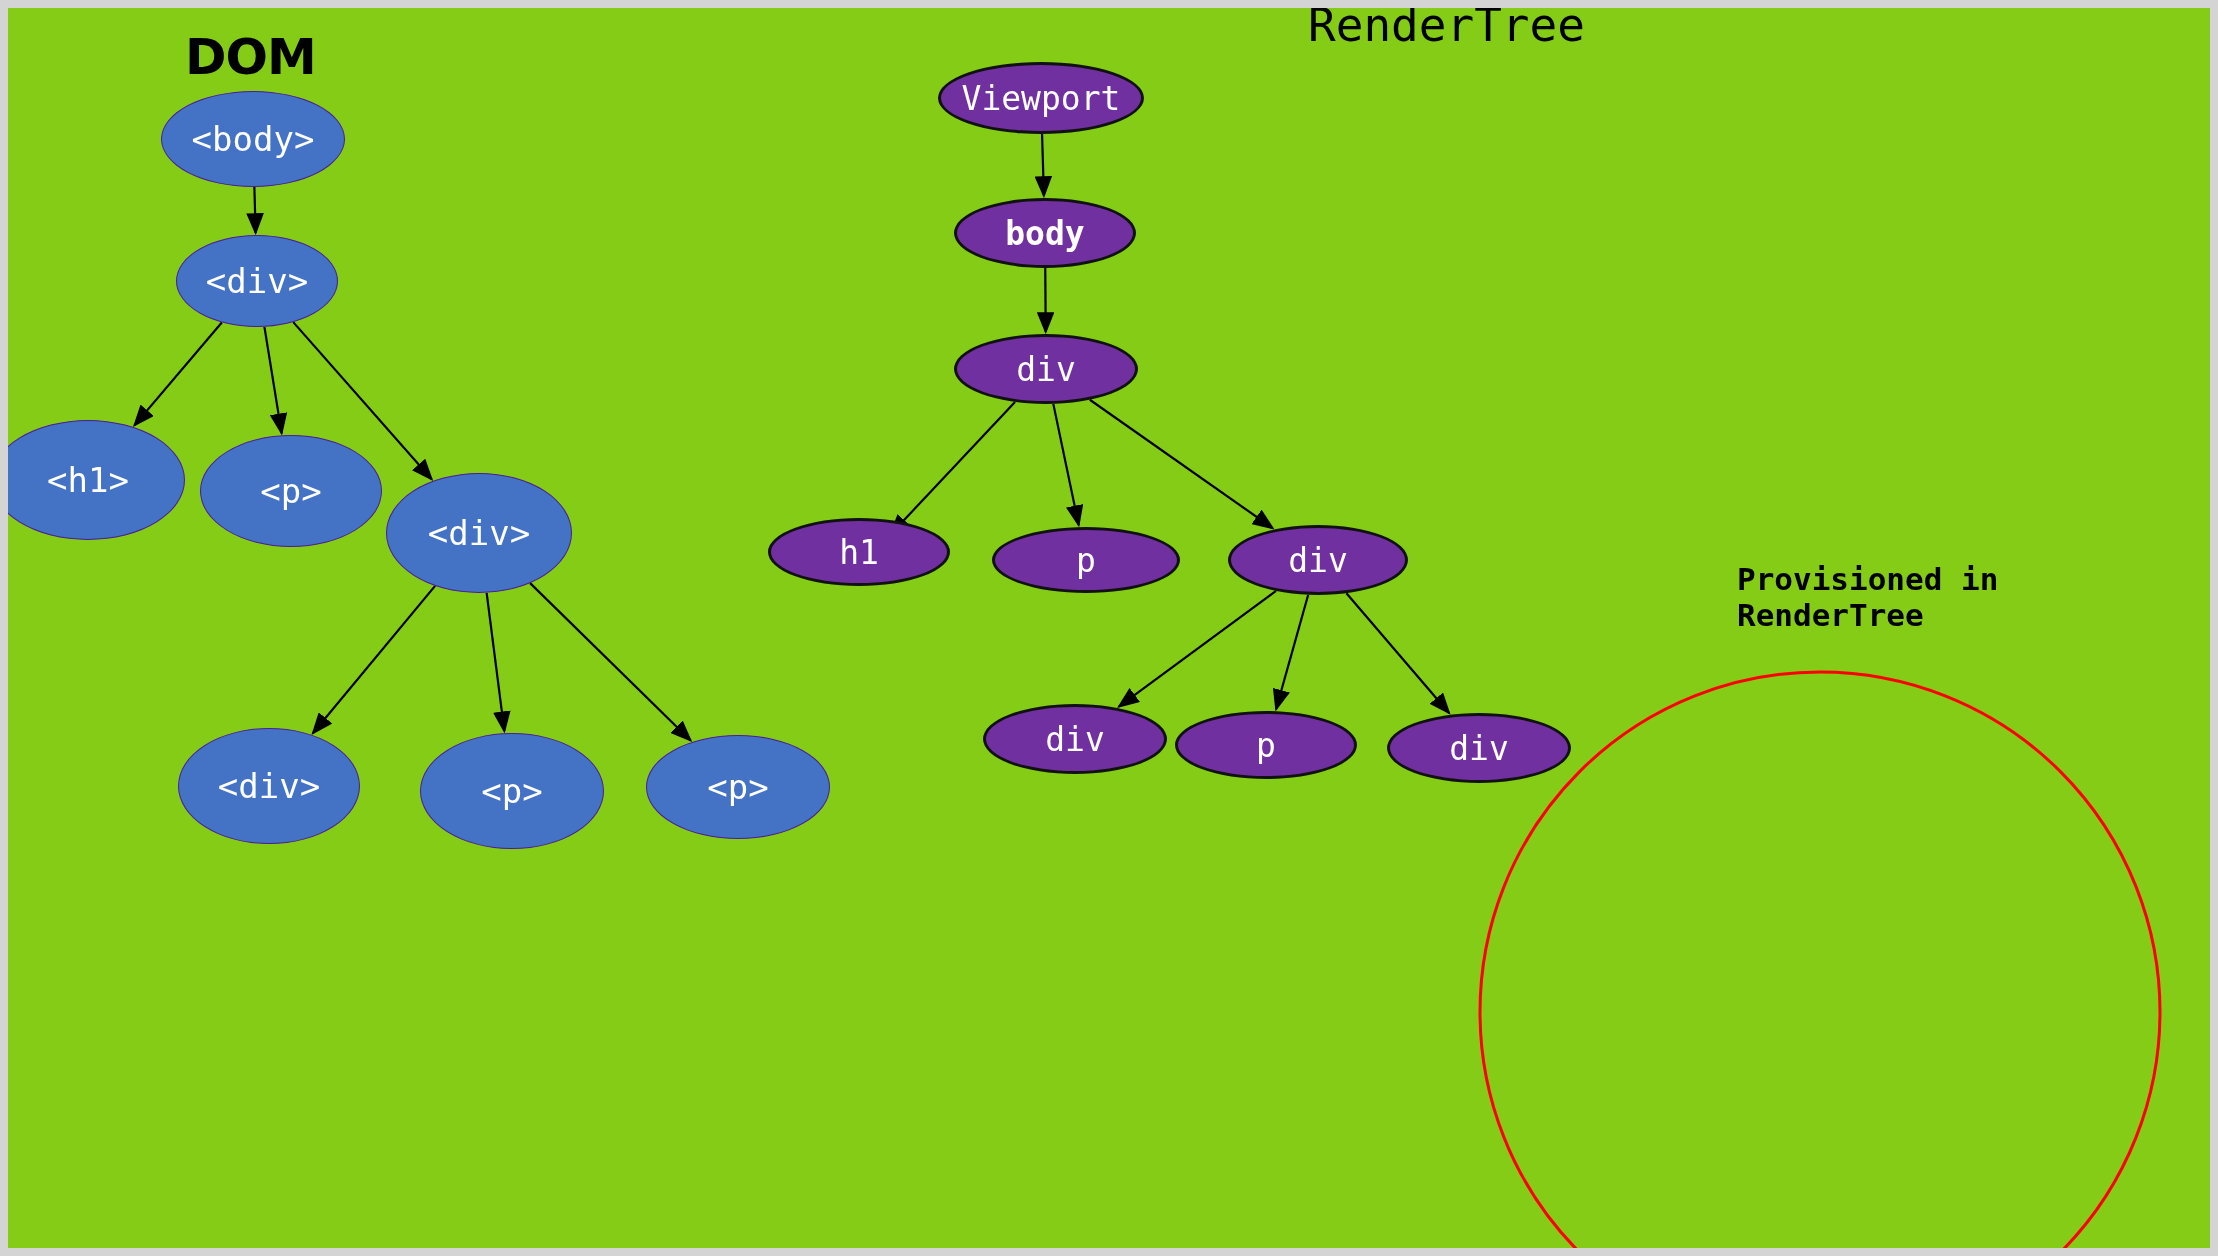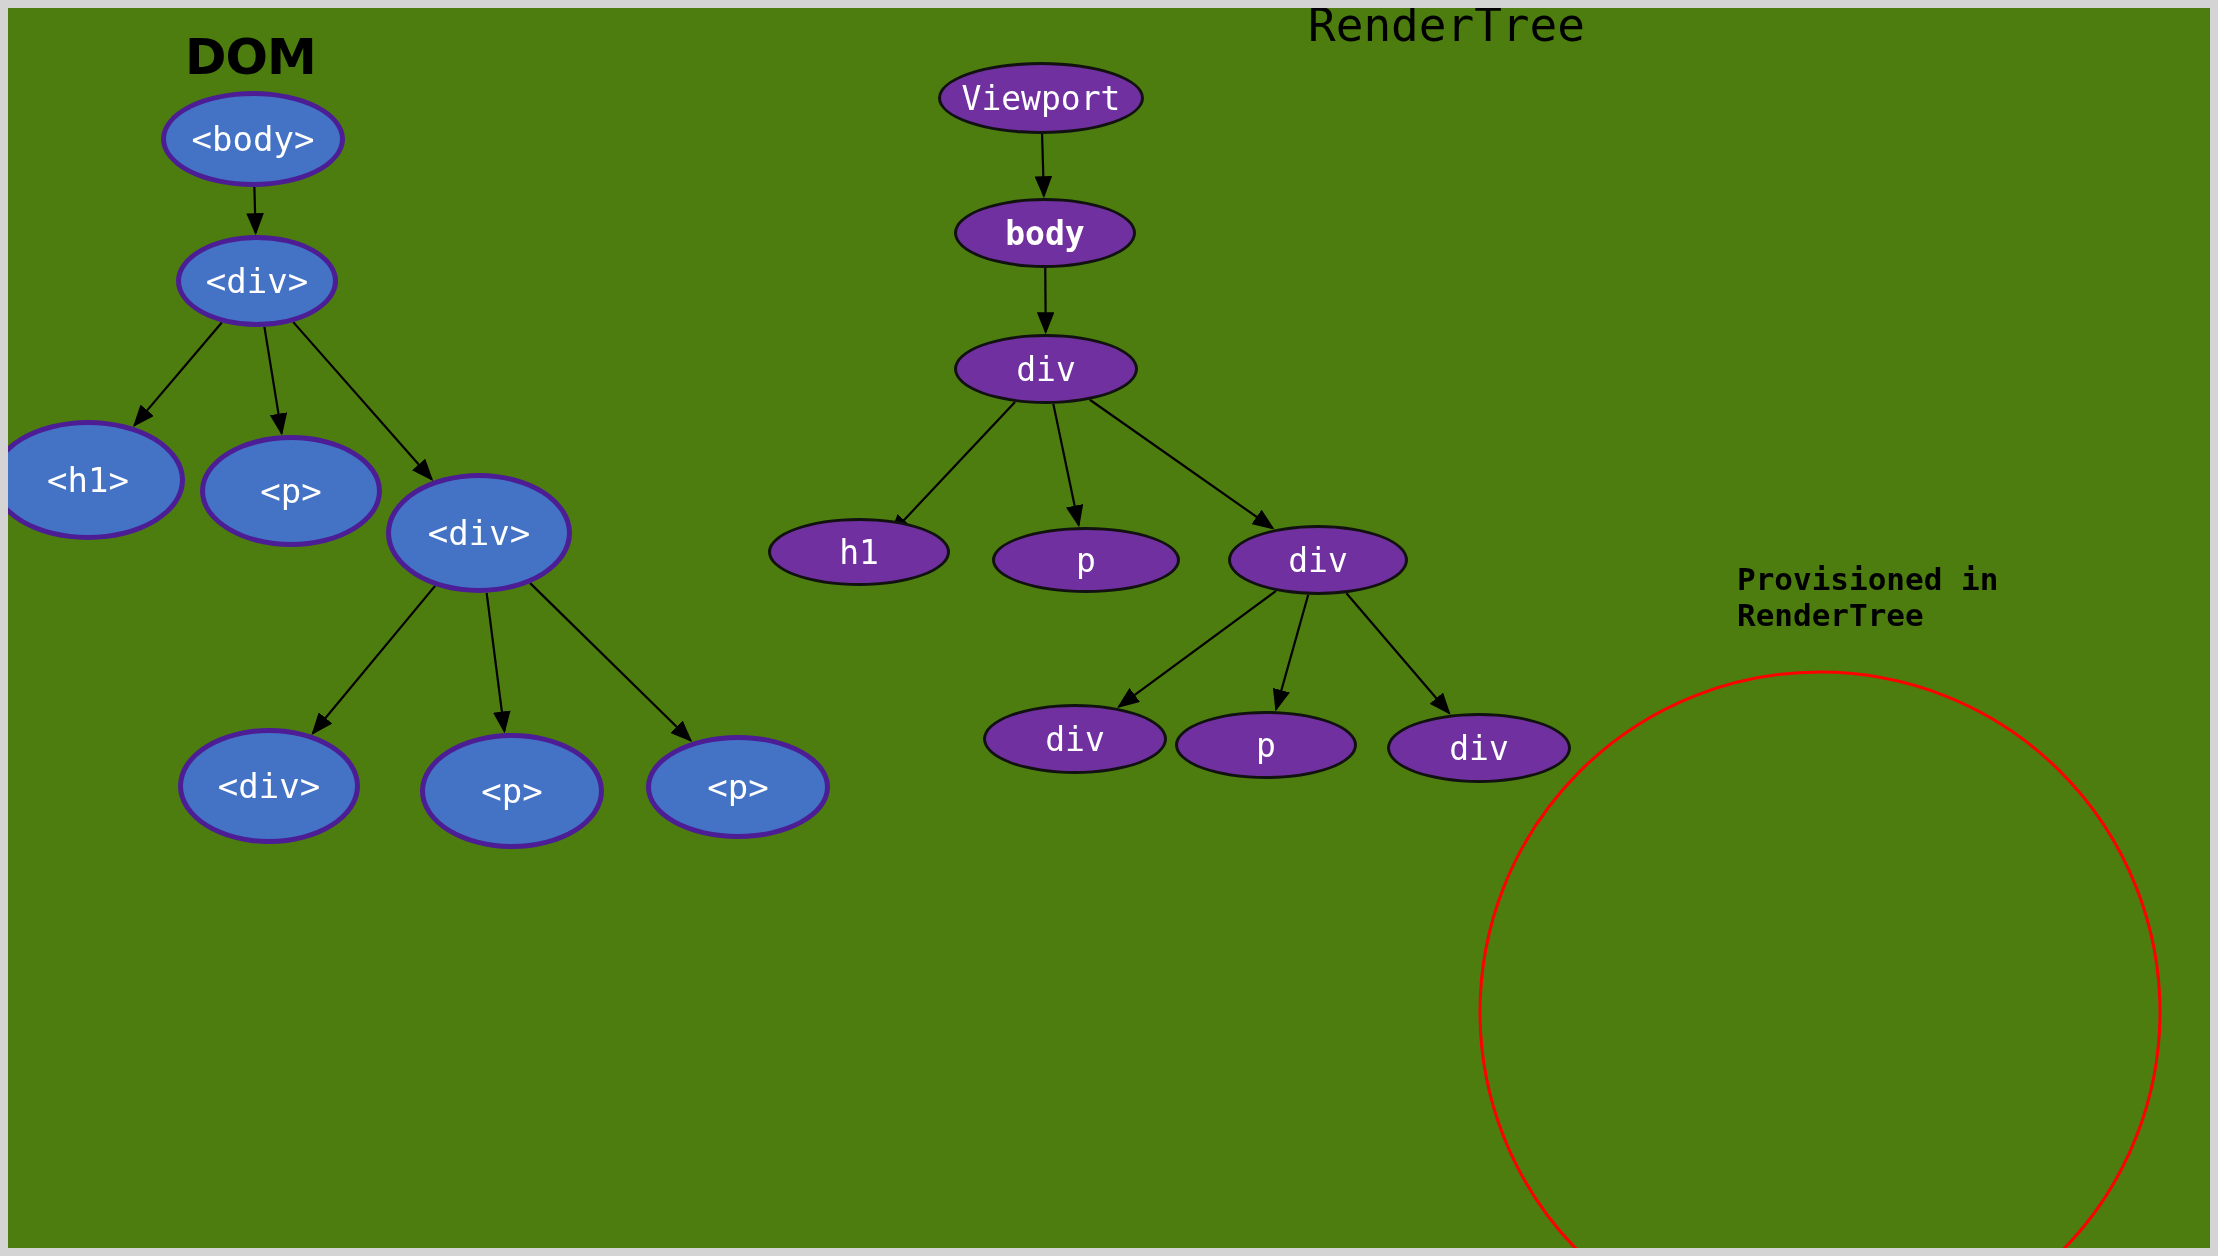--- a/index.html
+++ b/index.html
@@ -11,21 +11,21 @@
   body {
     width: 2218px;
     height: 1256px;
     font-family: "DejaVu Sans", sans-serif;
     overflow: hidden;
   }
   #canvas {
     position: relative;
     width: 2218px;
     height: 1256px;
-    background: #4d7c0f;
+    background: #84cc16;
     box-sizing: border-box;
     border: 8px solid #d4d4d4;
     overflow: hidden;
   }
   #canvas-inner {
     position: absolute;
     left: -8px;
     top: -8px;
     width: 2218px;
     height: 1256px;
@@ -66,21 +66,21 @@
     justify-content: center;
     border-radius: 50%;
     color: #ffffff;
     font-family: "DejaVu Sans Mono", monospace;
     white-space: nowrap;
     user-select: none;
     box-sizing: border-box;
   }
   .node.dom {
     background: #4472c4;
-    border: 5px solid #4c1d95;
+    border: 1px solid #4c1d95;
     font-size: 34px;
   }
   .node.rt {
     background: #7030a0;
     border: 3px solid #111111;
     font-size: 33px;
     align-items: center;
   }
   .annotation {
     position: absolute;

